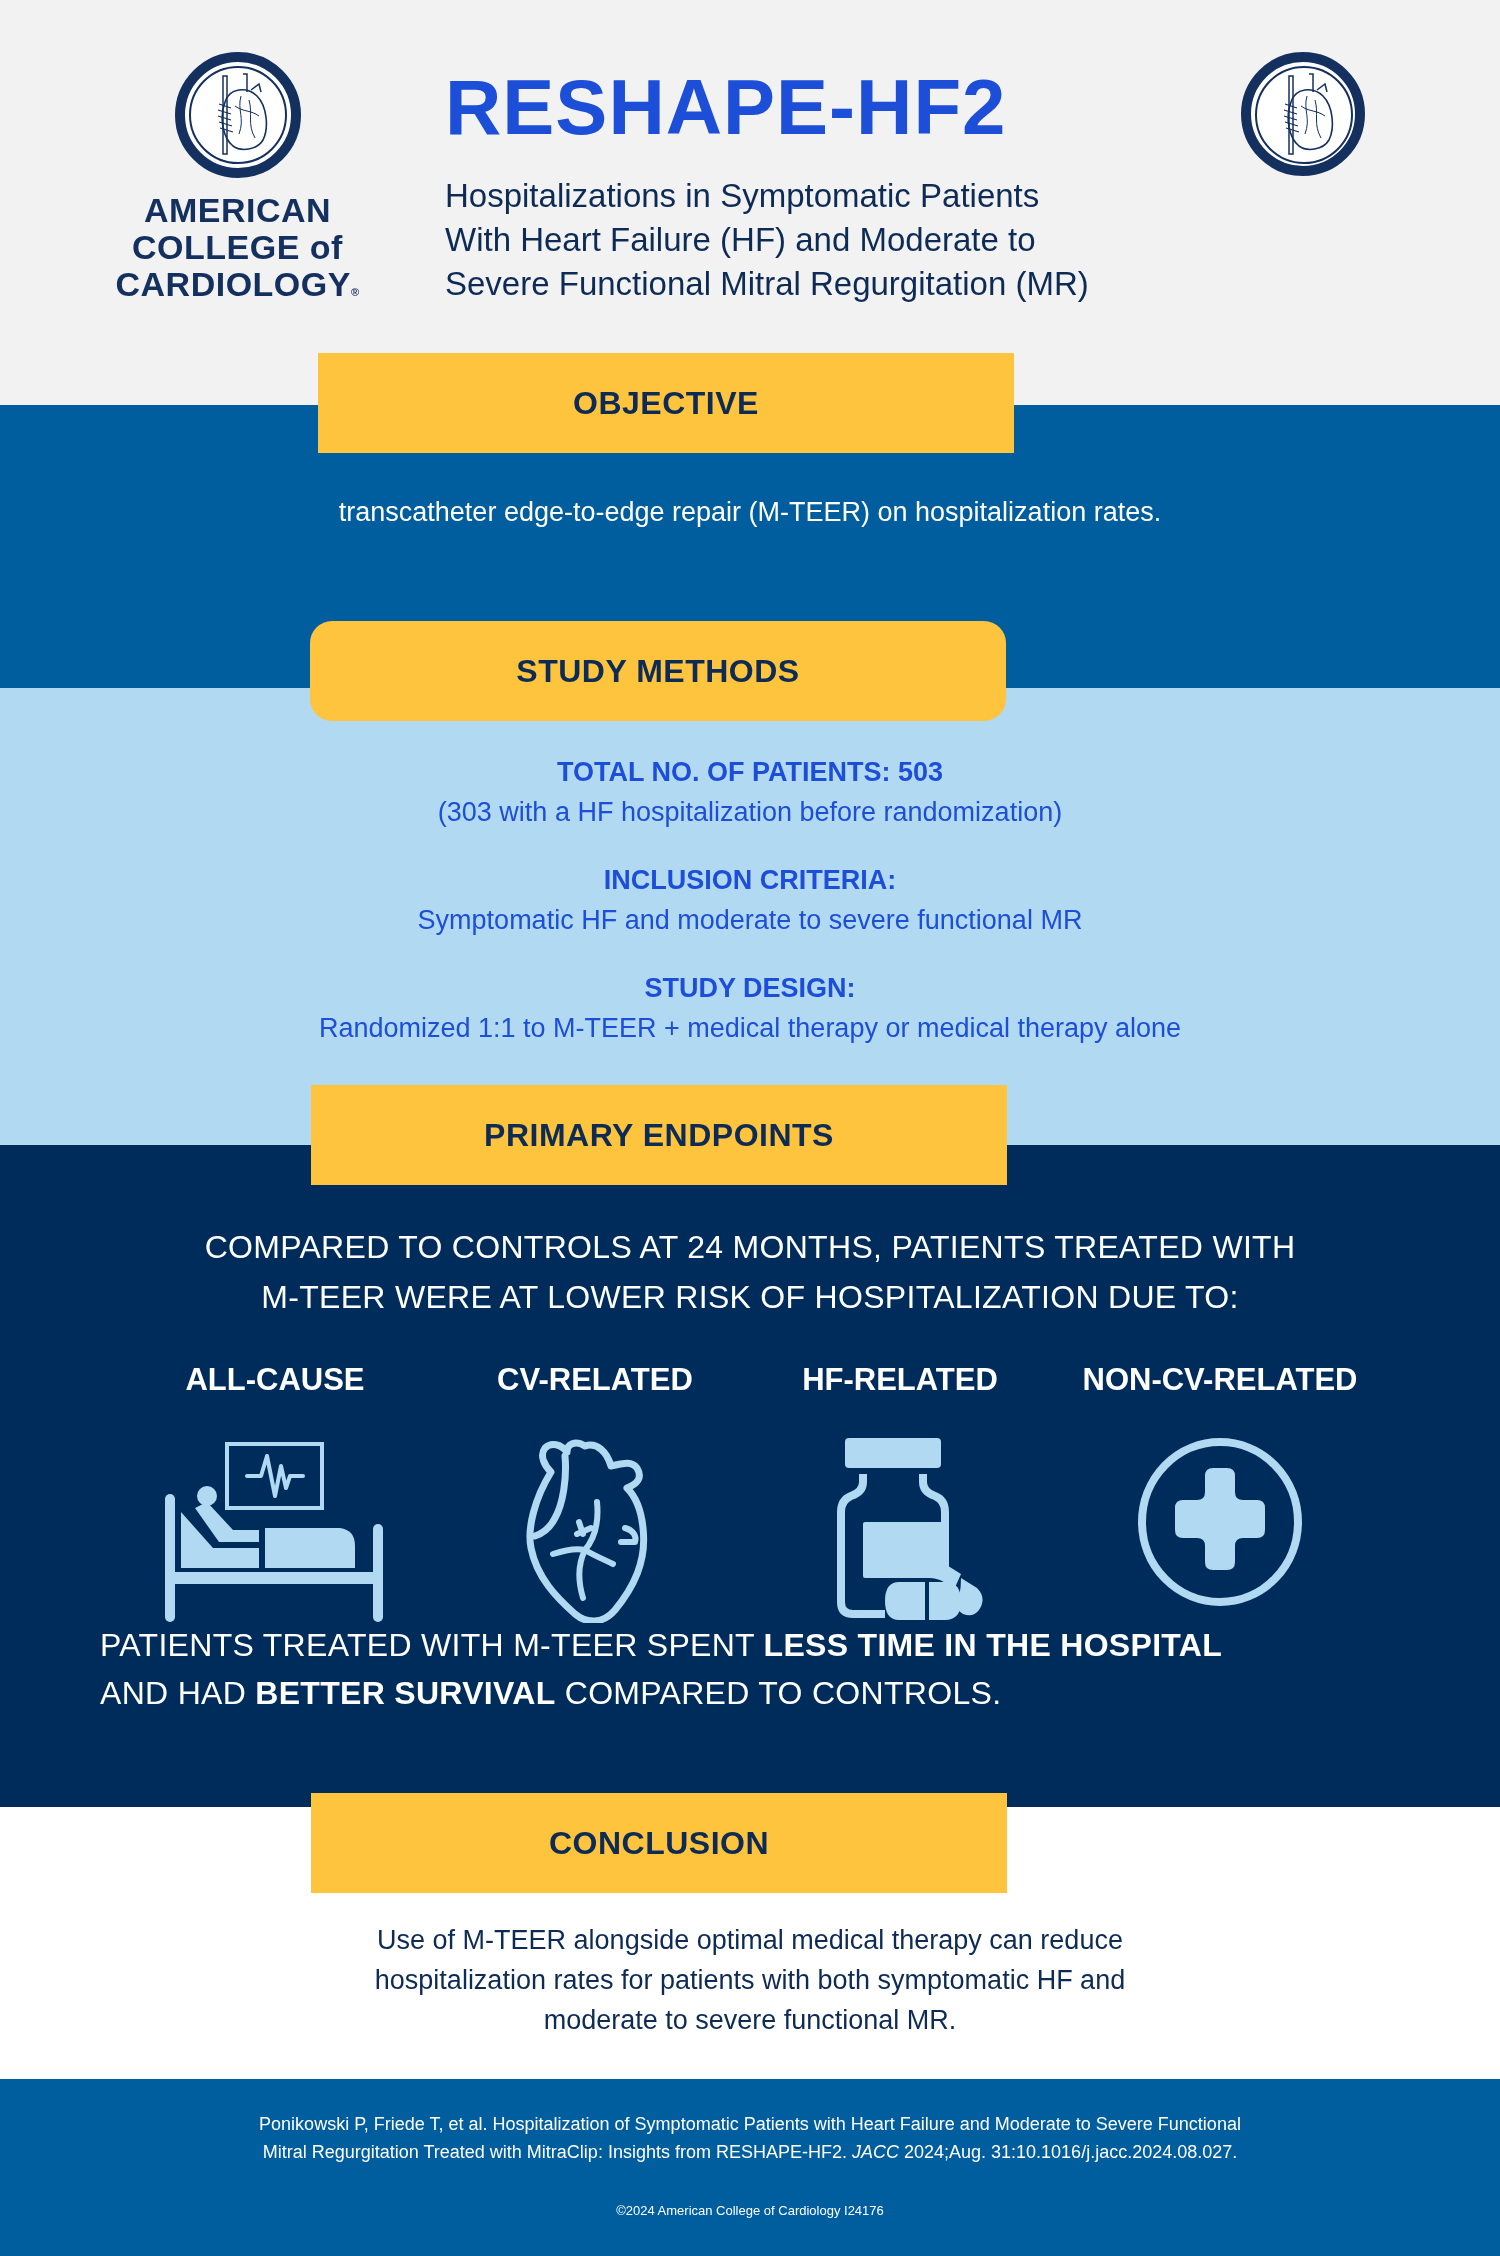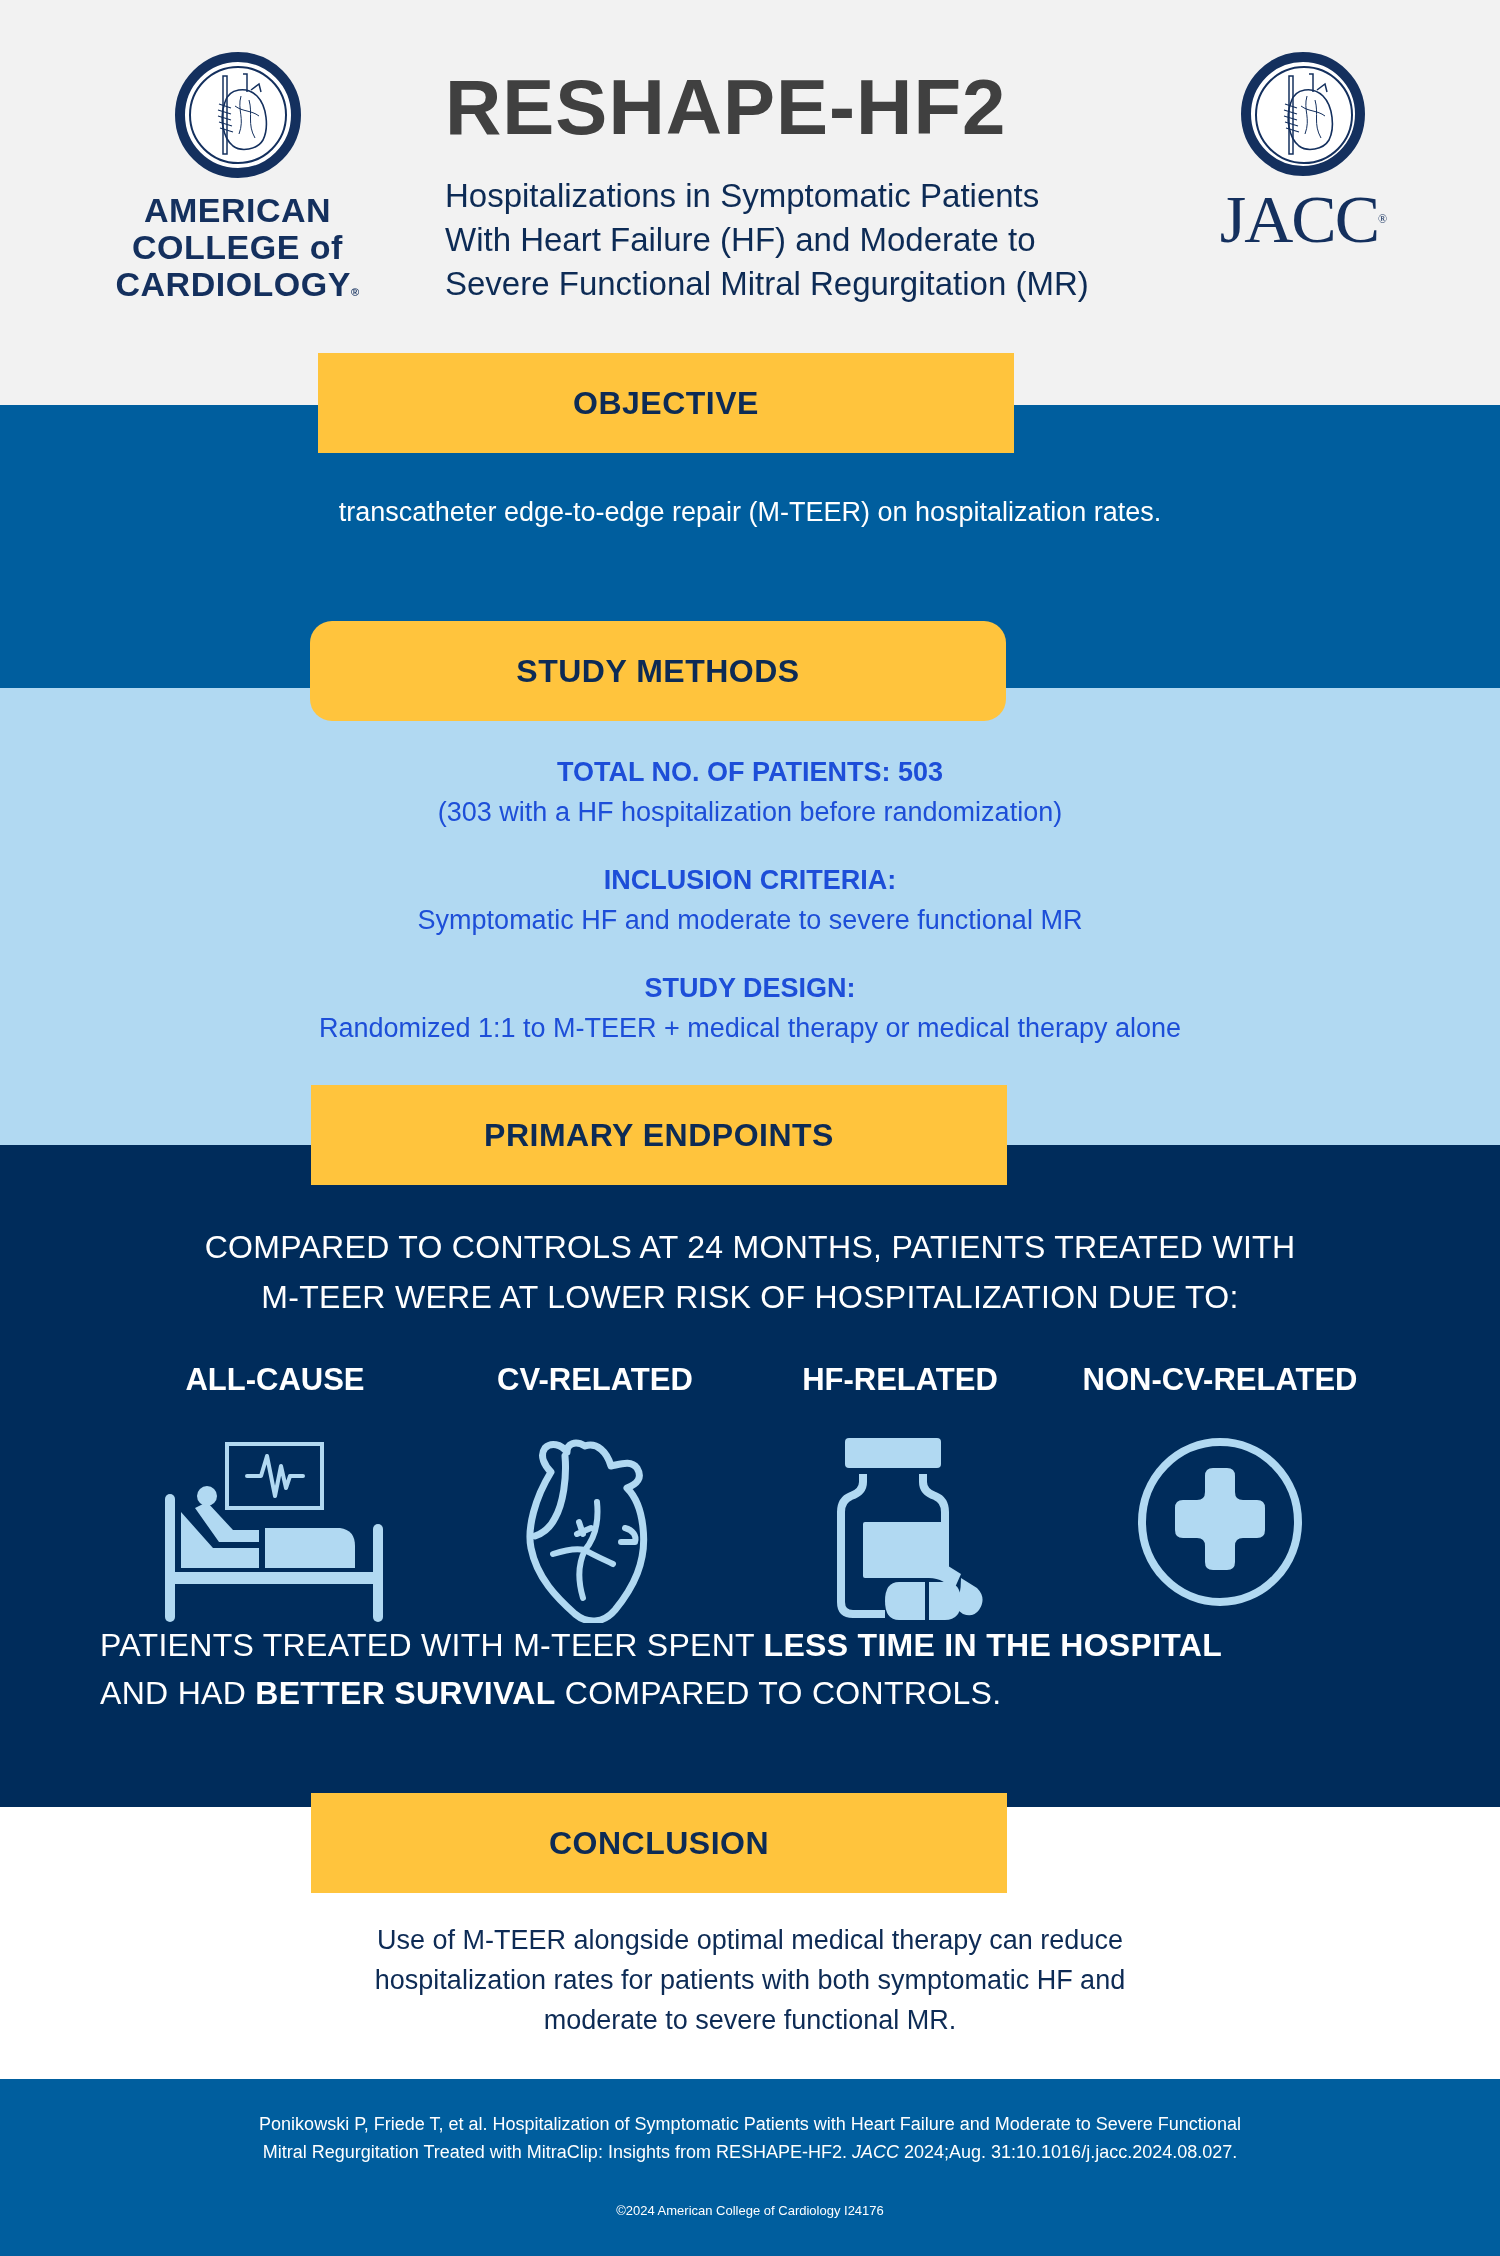--- a/index.html
+++ b/index.html
@@ -7,21 +7,21 @@
   body { font-family: "Liberation Sans", "DejaVu Sans", sans-serif; color: #0d2b55; background: #f2f2f2; position: relative; }
 
   .header { position: absolute; left: 0; top: 0; width: 1500px; height: 405px; background: #f2f2f2; }
   .acc-logo { position: absolute; left: 95px; top: 52px; width: 285px; text-align: center; }
   .seal { width: 126px; height: 126px; border-radius: 50%; border: 10px solid #14305e; background: #fff; margin: 0 auto; position: relative; overflow: hidden; }
   .seal svg { position: absolute; left: 0; top: 0; width: 106px; height: 106px; }
   .acc-name { margin-top: 14px; font-weight: 700; font-size: 34px; line-height: 37px; color: #14305e; letter-spacing: 0.5px; }
   .acc-name .reg { font-size: 11px; vertical-align: baseline; }
 
   .title-block { position: absolute; left: 445px; top: 62px; width: 720px; }
-  .main-title { font-weight: 700; font-size: 78px; line-height: 90px; color: #404040; letter-spacing: 1px; }
+  .main-title { font-weight: 700; font-size: 78px; line-height: 90px; color: #1d4ed8; letter-spacing: 1px; }
   .subtitle { margin-top: 22px; font-size: 33px; line-height: 44px; color: #0d2b55; }
 
   .jacc-logo { position: absolute; left: 1205px; top: 52px; width: 195px; text-align: center; }
   .jacc-logo .seal { width: 124px; height: 124px; }
   .jacc-text { font-family: "Liberation Serif", "DejaVu Serif", serif; font-size: 68px; line-height: 70px; color: #14305e; margin-top: 8px; letter-spacing: -2px; }
   .jacc-text sup { font-size: 12px; vertical-align: top; }
 
   .band { position: absolute; left: 0; width: 1500px; }
   .band-objective { top: 405px; height: 283px; background: #005e9e; }
   .band-methods { top: 688px; height: 457px; background: #b1d9f2; }
@@ -92,21 +92,20 @@
       <svg viewBox="0 0 106 106">
         <circle cx="53" cy="53" r="48" fill="#fff" stroke="#14305e" stroke-width="2"></circle>
         <path d="M38 14 L42 14 L42 92 L38 92 Z" fill="none" stroke="#14305e" stroke-width="1.5"></path>
         <path d="M58 12 L62 12 L62 30" fill="none" stroke="#14305e" stroke-width="1.5"></path>
         <path d="M40 40 C44 26 62 24 72 34 C82 44 84 66 78 78 C72 88 56 90 48 84 C38 76 34 56 40 40 Z" fill="none" stroke="#14305e" stroke-width="1.6"></path>
         <path d="M34 42 L46 46 M33 48 L46 52 M33 54 L46 58 M34 60 L47 64 M35 66 L48 70" stroke="#14305e" stroke-width="1.2"></path>
         <path d="M56 34 C52 48 60 56 54 72 M64 38 C68 52 62 62 70 76 M50 44 C58 50 66 48 74 54" fill="none" stroke="#14305e" stroke-width="1"></path>
         <path d="M66 28 L74 22 L76 30" fill="none" stroke="#14305e" stroke-width="1.5"></path>
       </svg>
     </div>
-    <div class="jacc-text"><span>JACC</span><sup>®</sup></div>
   </div>
 </div>
 
 <div class="band band-objective"></div>
 <div class="band band-methods"></div>
 <div class="band band-endpoints"></div>
 <div class="band band-conclusion"></div>
 <div class="band band-footer"></div>
 
 <div class="pill pill-objective">OBJECTIVE</div>

